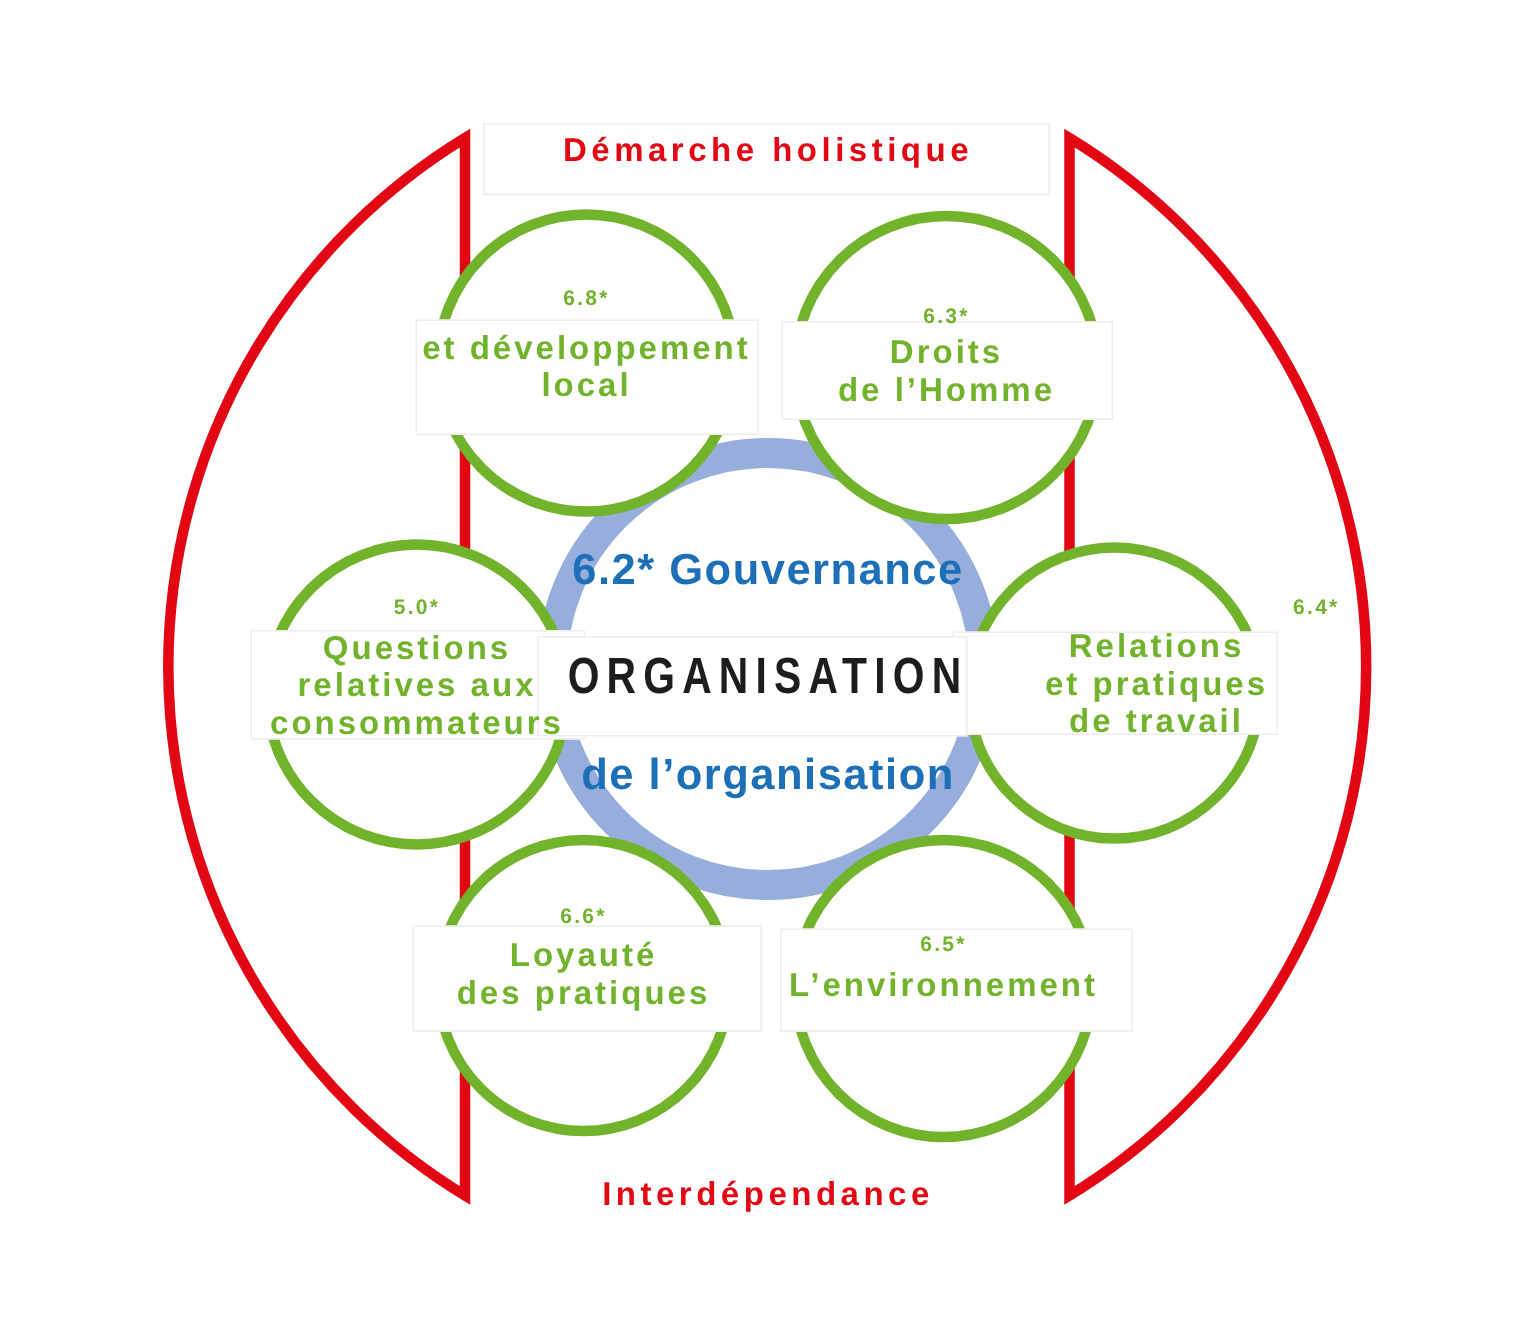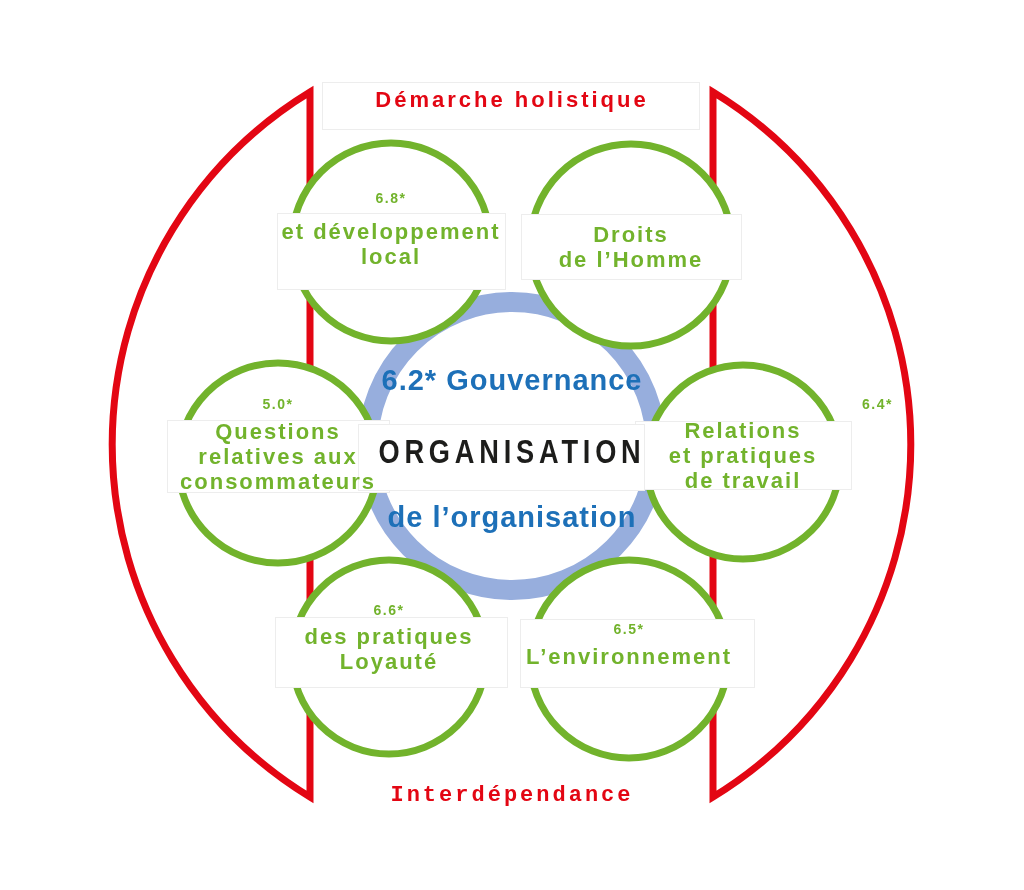--- a/index.html
+++ b/index.html
@@ -47,55 +47,56 @@
   <div class="box" style="left:322px;top:82px;width:378px;height:48px;"></div>
   <div class="box" style="left:277px;top:213px;width:229px;height:77px;"></div>
   <div class="box" style="left:521px;top:214px;width:221px;height:66px;"></div>
   <div class="box" style="left:167px;top:420px;width:223px;height:73px;"></div>
   <div class="box" style="left:635px;top:421px;width:217px;height:69px;"></div>
   <div class="box" style="left:275px;top:617px;width:233px;height:71px;"></div>
   <div class="box" style="left:520px;top:619px;width:235px;height:69px;"></div>
   <div class="box" style="left:358px;top:424px;width:287px;height:67px;"></div>
 
   <div class="txt red-title" style="left:212px;top:87px;width:600px;">Démarche holistique</div>
-  <div class="txt red-title" style="left:212px;top:783px;width:600px;font-family:Liberation Mono, monospace;">Interdépendance</div>
+  <div class="txt red-title" style="left:212px;top:783px;width:600px;">Interdépendance</div>
 
   <div class="txt blue-line" style="left:362px;top:366px;width:300px;">6.2* Gouvernance</div>
   <div class="txt org-line" style="left:312px;top:431px;width:400px;">ORGANISATION</div>
   <div class="txt blue-line" style="left:362px;top:503px;width:300px;">de l’organisation</div>
 
   <div class="txt green-num" style="left:241px;top:190px;width:300px;">6.8*</div>
   <div class="txt green-label" style="left:241px;top:219px;width:300px;">
     <div>et développement</div>
     <div>local</div>
   </div>
 
+  <div class="txt green-num" style="left:481px;top:202px;width:300px;">6.3*</div>
   <div class="txt green-label" style="left:481px;top:222px;width:300px;">
     <div>Droits</div>
     <div>de l’Homme</div>
   </div>
 
   <div class="txt green-num" style="left:128px;top:396px;width:300px;">5.0*</div>
   <div class="txt green-label" style="left:128px;top:419px;width:300px;">
     <div>Questions</div>
     <div>relatives aux</div>
     <div>consommateurs</div>
   </div>
 
   <div class="txt green-num" style="left:593px;top:396px;width:300px;text-align:right;">6.4*</div>
-  <div class="txt green-label" style="left:593px;top:418px;width:300px;">
+  <div class="txt green-label" style="left:621px;top:418px;width:300px;">
     <div>Relations</div>
     <div>et pratiques</div>
     <div>de travail</div>
   </div>
 
   <div class="txt green-num" style="left:239px;top:602px;width:300px;">6.6*</div>
   <div class="txt green-label" style="left:239px;top:624px;width:300px;">
+    <div>Loyauté</div>
     <div>des pratiques</div>
-    <div>Loyauté</div>
   </div>
 
   <div class="txt green-num" style="left:479px;top:621px;width:300px;text-align:center;">6.5*</div>
   <div class="txt green-label" style="left:479px;top:644px;width:300px;">
     <div>L’environnement</div>
   </div>
 
 </div>
 
 </body></html>

